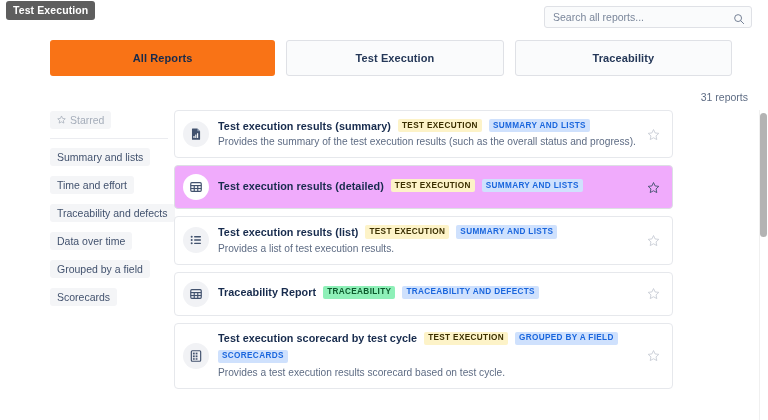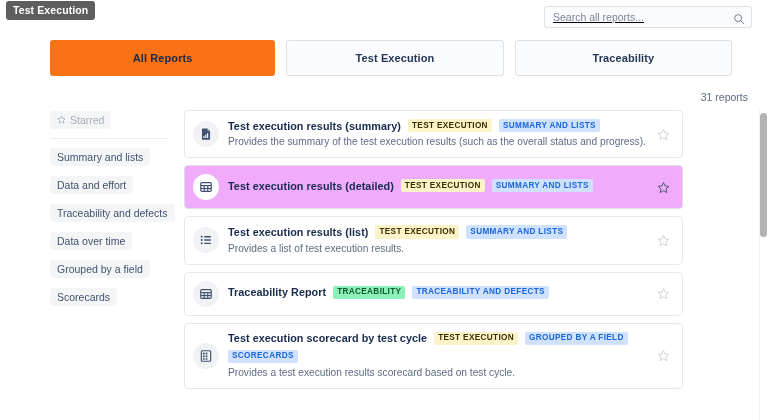--- a/index.html
+++ b/index.html
@@ -21,21 +21,21 @@
     font-size: 10.5px; font-weight: 700;
     padding: 3px 7px 4px 7px;
     border-radius: 3px;
     letter-spacing: .1px;
     white-space: nowrap;
   }
 
   
   .search-wrap {
     position: absolute; right: 16px; top: 6px;
-    width: 208px; height: 22px; text-decoration: underline;
+    width: 208px; height: 22px;
   }
   .search-box {
     width: 100%; height: 100%;
     border: 1px solid #dfe1e6;
     border-radius: 3px;
     background: #fafbfc;
     display: flex; align-items: center;
     padding: 0 6px 0 8px;
   }
   .search-input {
@@ -94,21 +94,21 @@
   .side-chip.starred .star-sm { stroke: #a5adba; }
   .side-divider {
     height: 1px; background: #ebecf0;
     margin: 6px 0 9px 0; width: 118px;
   }
   .side-list .side-chip { display: flex; width: fit-content; margin-bottom: 10px; }
   .star-sm { width: 9px; height: 9px; }
 
   
   .list {
-    position: absolute; left: 184px; top: 110px;
+    position: absolute; left: 174px; top: 110px;
     width: 499px; height: 232px;
   }
   .card {
     position: relative;
     border: 1px solid #e6e8ec;
     border-radius: 4px;
     background: #ffffff;
     display: flex; align-items: center;
     padding: 8px 10px 8px 8px;
     margin-bottom: 7px;
@@ -218,21 +218,21 @@
       <span>Starred</span>
     </div>
 
     <div class="side-divider"></div>
 
     <div class="side-list">
       <div class="side-chip">
         <span>Summary and lists</span>
       </div>
       <div class="side-chip">
-        <span>Data and effort</span>
+        <span>Time and effort</span>
       </div>
       <div class="side-chip">
         <span>Traceability and defects</span>
       </div>
       <div class="side-chip">
         <span>Data over time</span>
       </div>
       <div class="side-chip">
         <span>Grouped by a field</span>
       </div>

